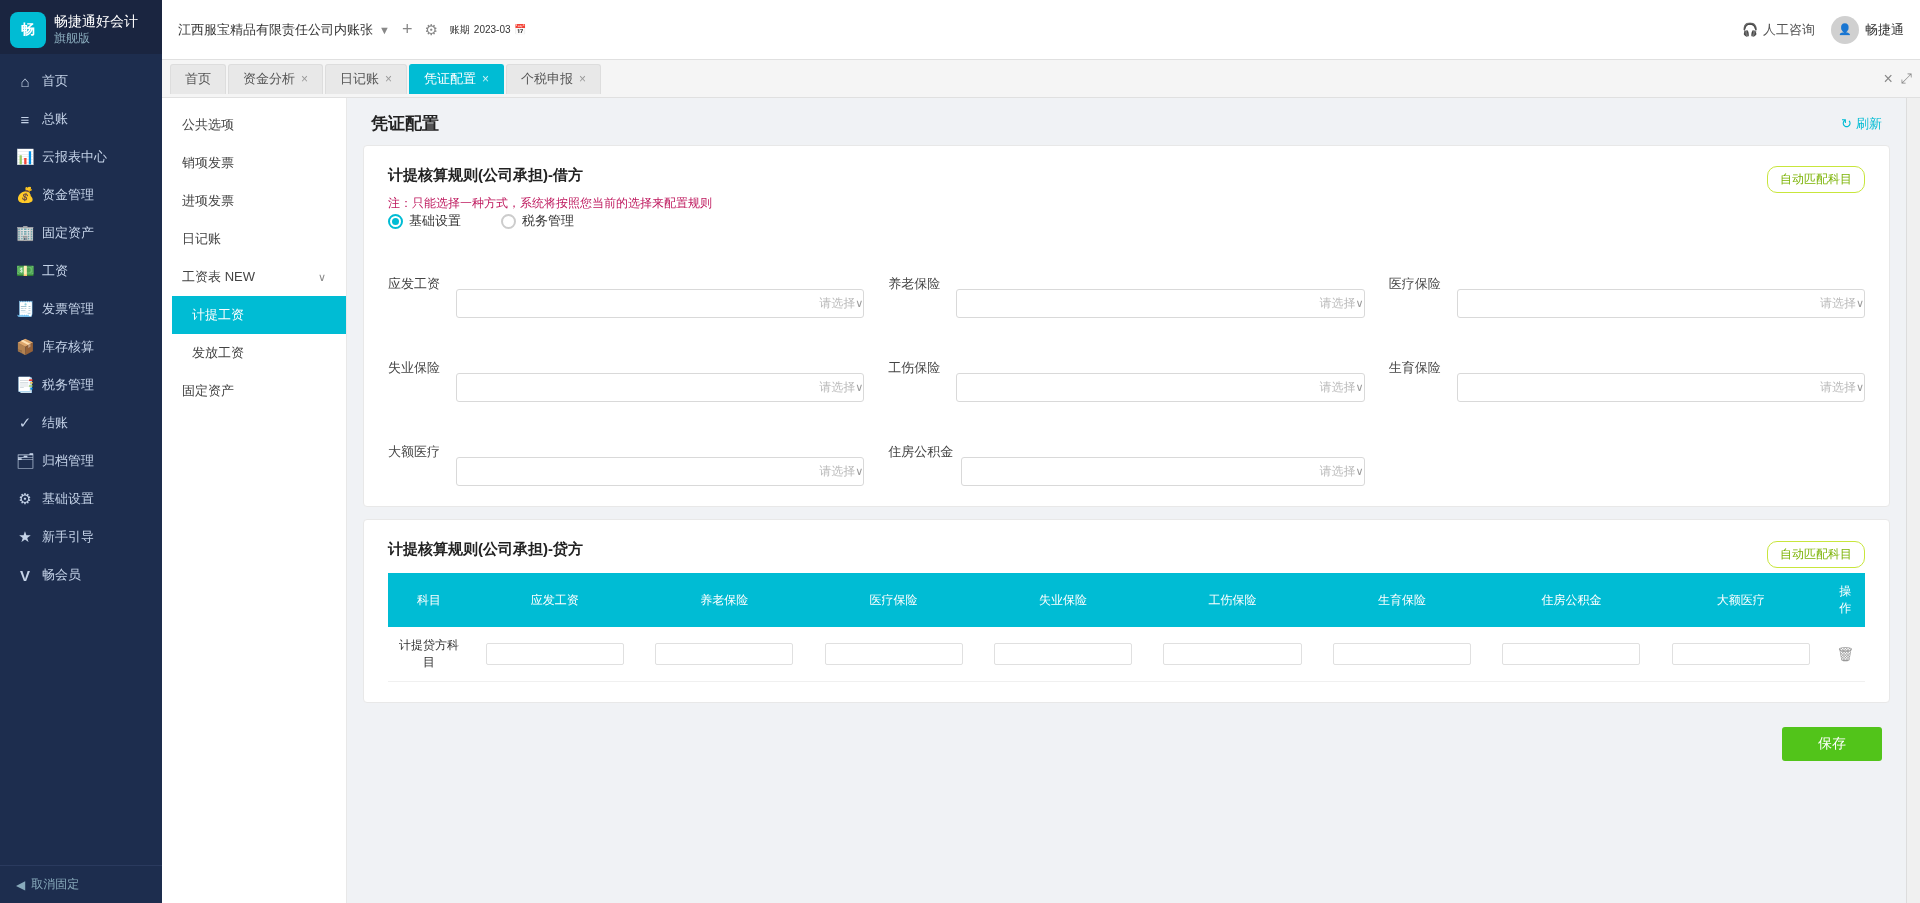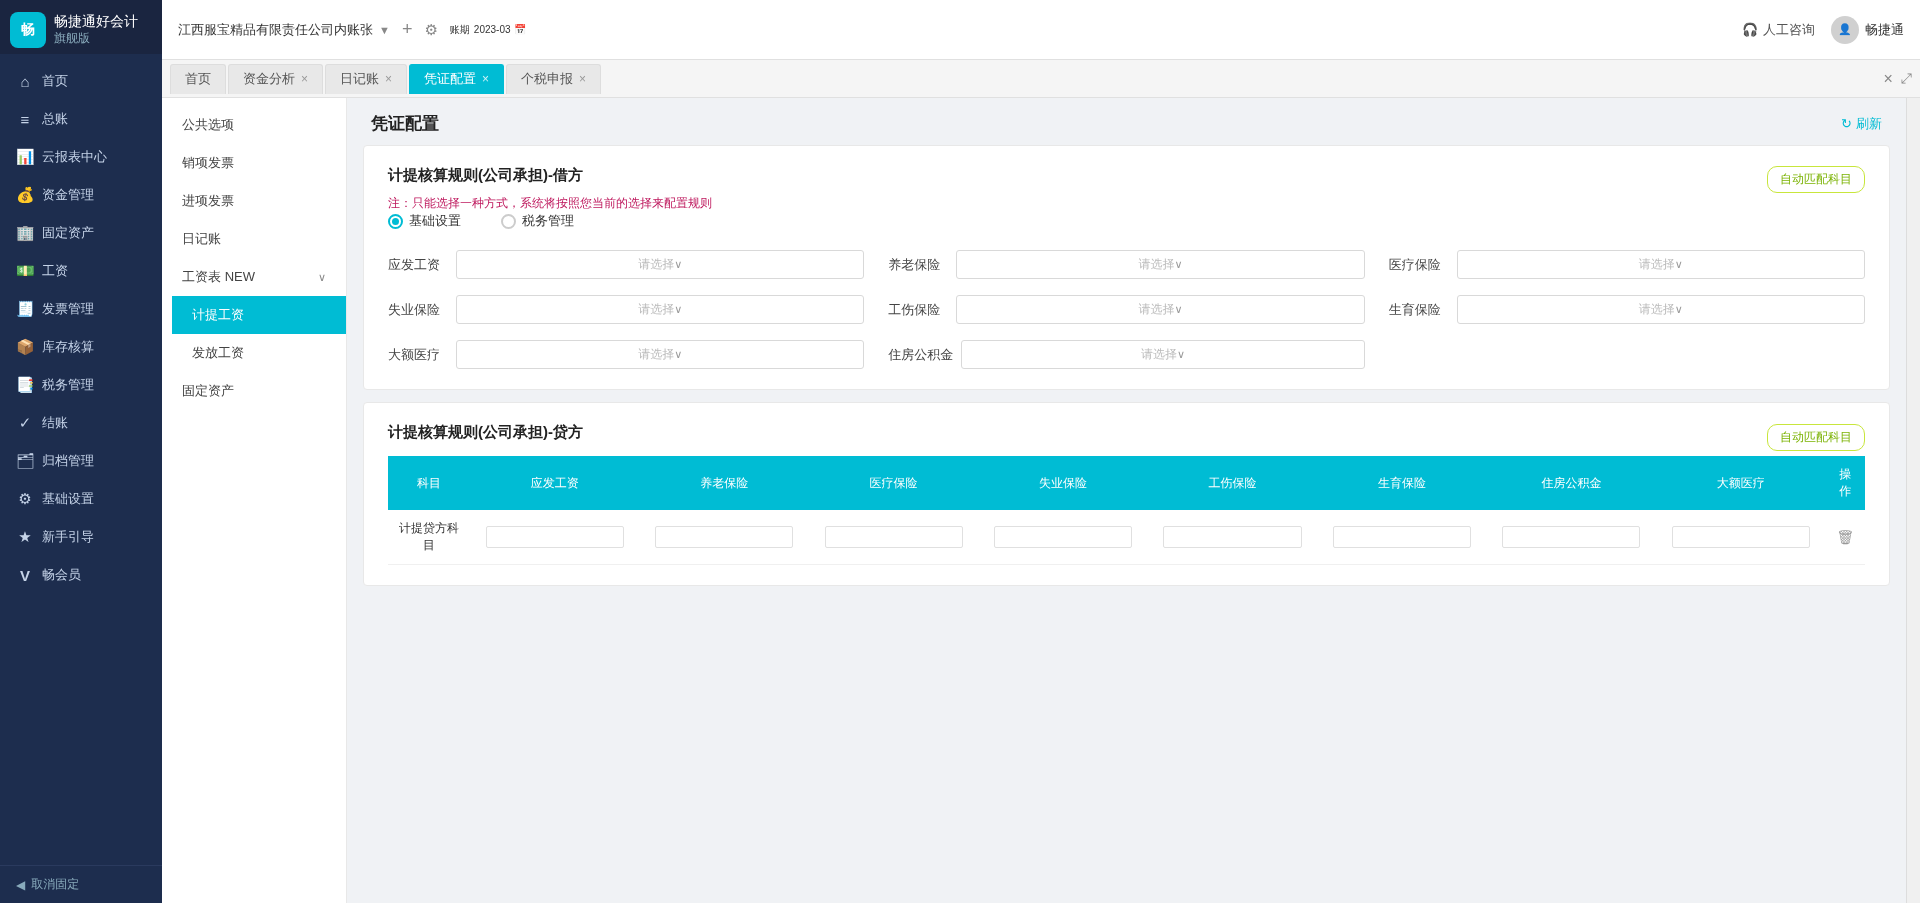--- a/index.html
+++ b/index.html
@@ -293,26 +293,27 @@
       color: #444;
       white-space: nowrap;
       min-width: 60px;
     }
     .form-select {
       flex: 1;
       display: flex;
       align-items: center;
       border: 1px solid #d9d9d9;
       border-radius: 3px;
-      padding: 5px 10px;
+      padding: 5px 0;
       background: #fff;
       cursor: pointer;
-      justify-content: center;
+      justify-content: flex-end;
       font-size: 12px;
       color: #bbb;
+      margin-top: 39px;
     }
     .form-select .select-arrow { color: #999; font-size: 11px; }
 
     
     .table-section {
       margin-top: 4px;
     }
     .data-table {
       width: 100%;
       border-collapse: collapse;
@@ -666,19 +667,22 @@
                 <td><input class="table-input" type="text" value="" style=""></td>
                 <td>
                   <span class="table-delete-btn">🗑</span>
                 </td>
               </tr>
             </tbody>
           </table>
         </div>
       </div>
 
+      <div class="save-section">
+        <button class="save-btn">保存</button>
+      </div>
 
     </div>
 
     <div class="scrollbar-right"></div>
   </div>
 
 </div>
 
 </body></html>

